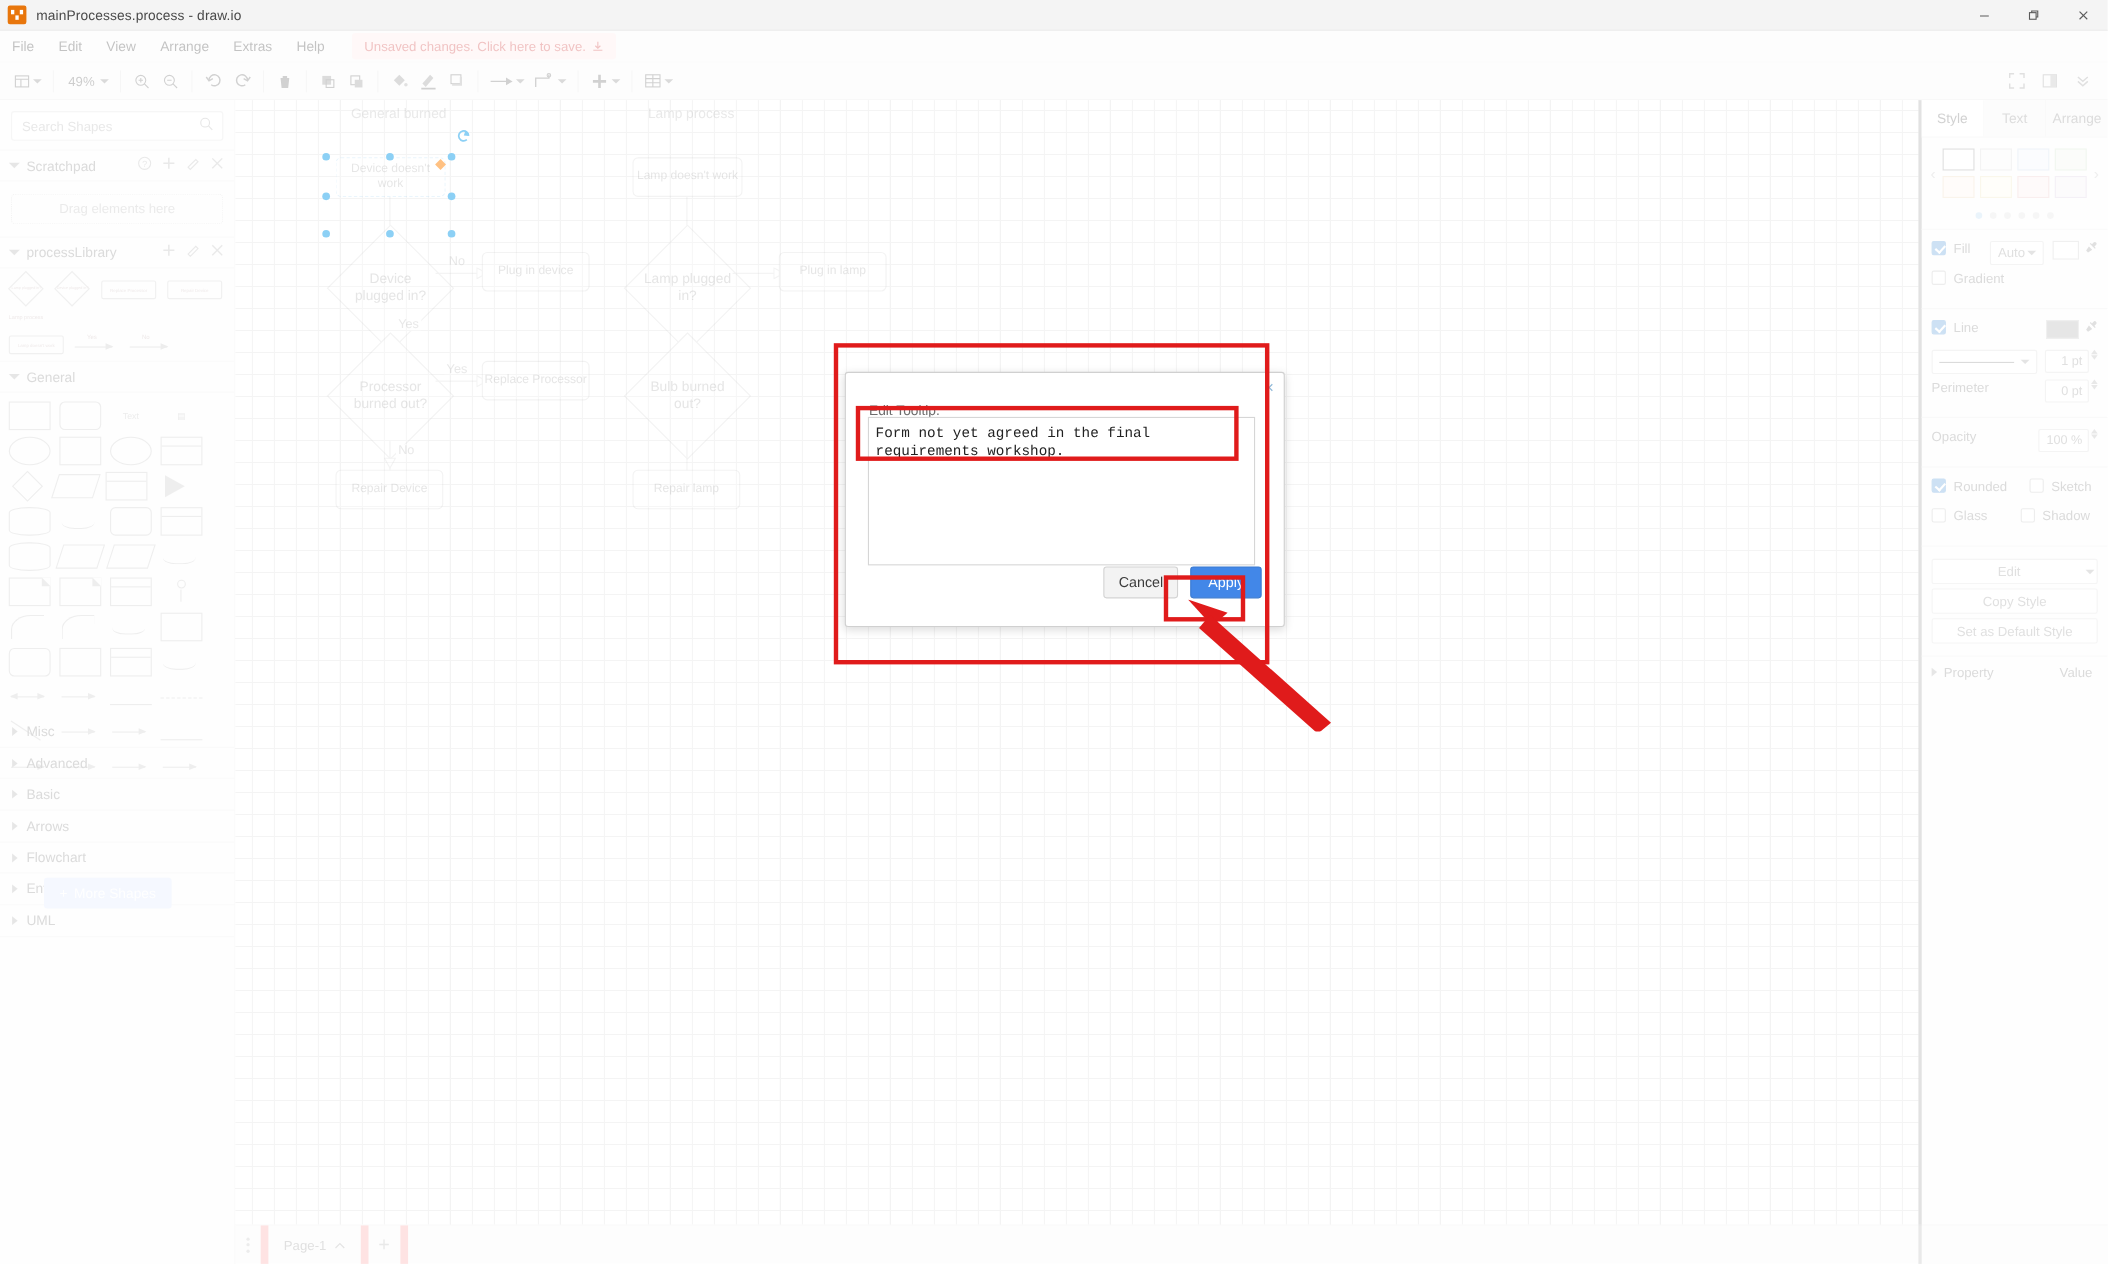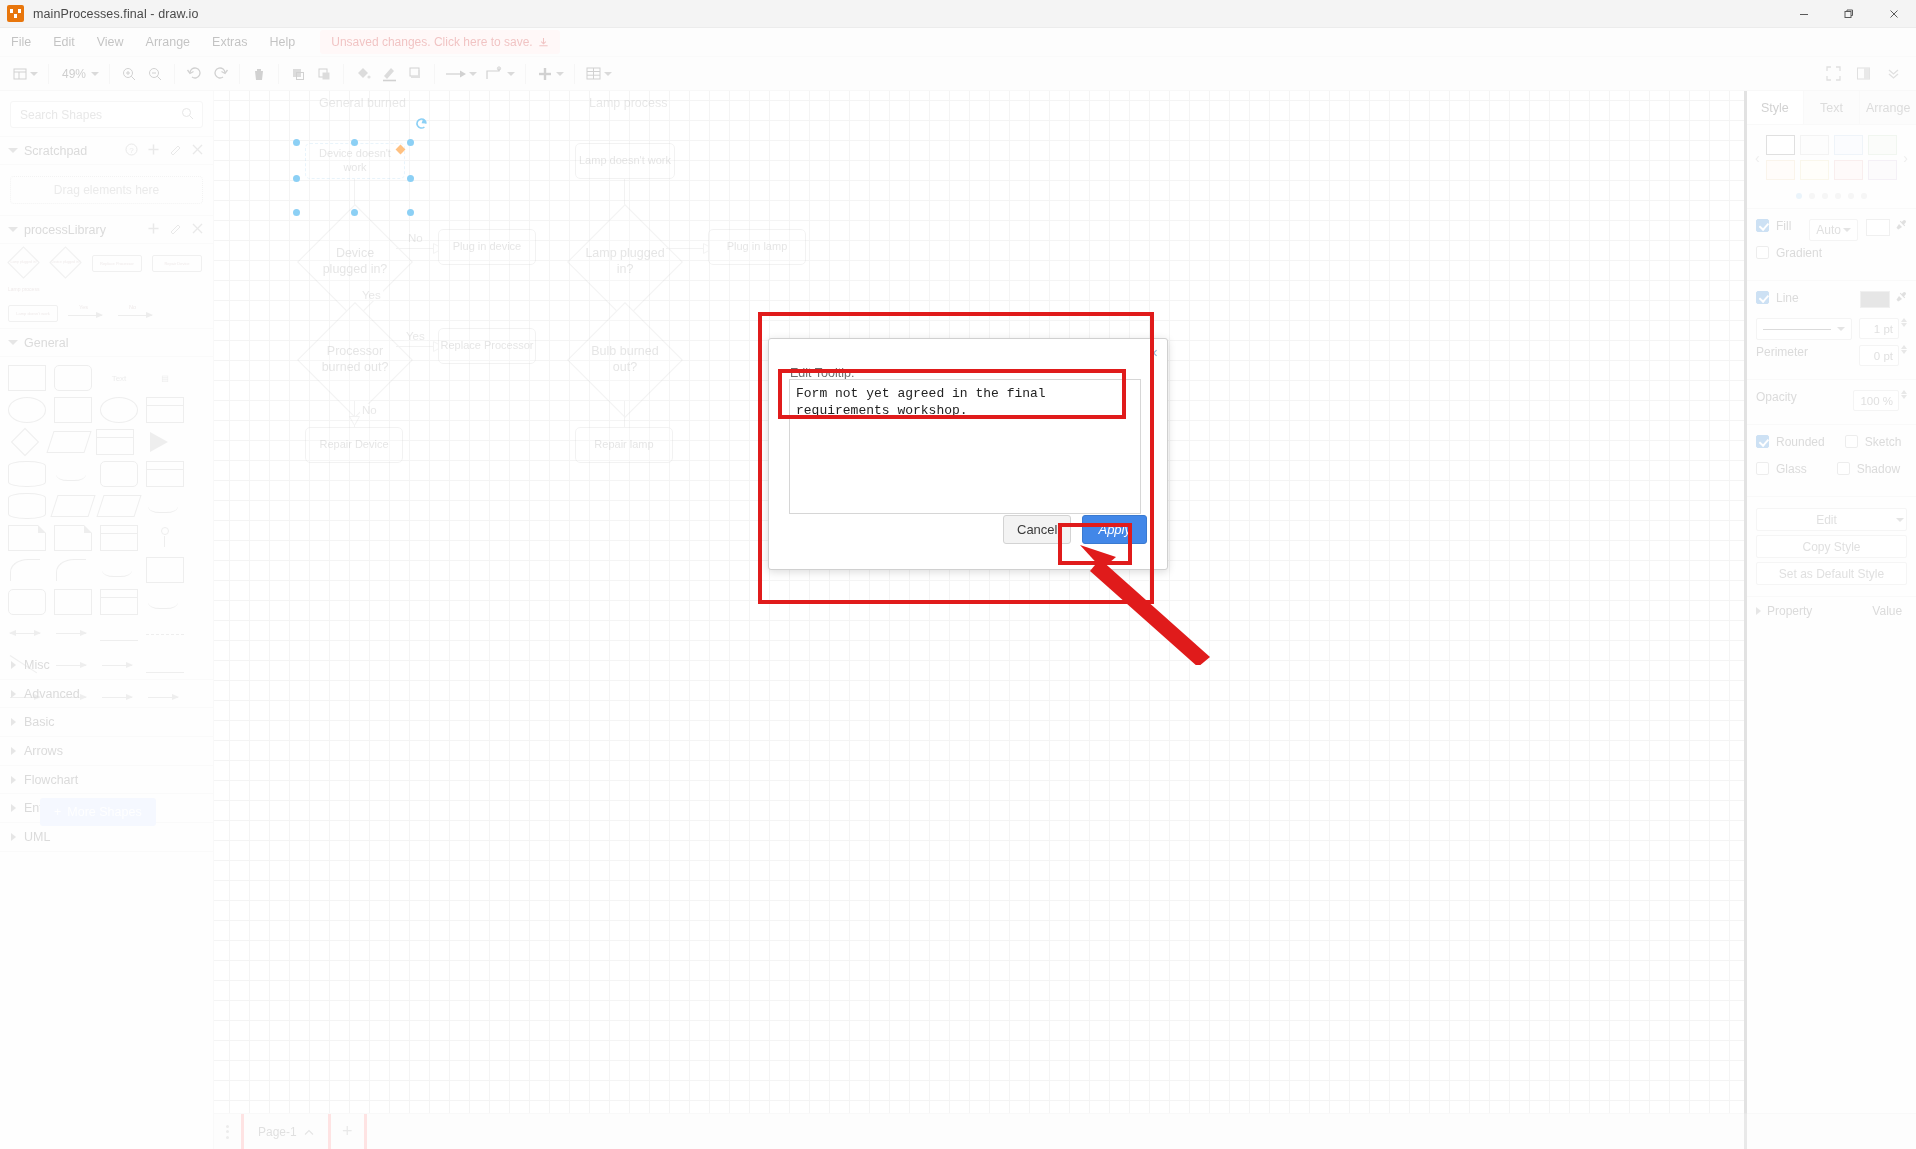--- a/index.html
+++ b/index.html
@@ -294,21 +294,21 @@
   .prop-head .c2 { margin-left: 60px; }
 
   
   .pagebar {
     position: absolute; left: 214px; right: 0; bottom: 0; height: 36px;
     background: #fbfbfb; border-top: 1px solid #eeeeee;
     display: flex; align-items: center;
   }
   .pb-cell {
     height: 100%; display:flex; align-items:center; justify-content:center;
-    border-right: 3px solid #fca5a5; color: #b4b4b4;
+    border-right: 7px solid #fca5a5; color: #b4b4b4;
   }
   .pb-dots { width: 30px; flex-direction: column; gap: 2.5px; }
   .pb-dots i { width: 3px; height: 3px; border-radius: 50%; background: #c2c2c2; display:block; }
   .pb-page { padding: 0 14px; font-size: 12px; color: #9a9a9a; gap: 7px; }
   .pb-add { width: 36px; font-size: 18px; color: #b8b8b8; }
 
   
   .modal-backdrop { position: absolute; inset: 0; background: transparent; }
   .modal {
     position: absolute; left: 768px; top: 338px; width: 400px; height: 232px;
@@ -335,38 +335,38 @@
     display: flex; align-items: center; gap: 11px;
   }
   .btn-cancel {
     min-width: 62px; height: 29px; padding: 0 13px;
     border: 1px solid #d3d3d3; border-radius: 3px; background: #f3f3f3;
     font-size: 13px; color: #3b3b3b; font-family: "Liberation Sans", sans-serif;
   }
   .btn-apply {
     min-width: 62px; height: 29px; padding: 0 15px;
     border: 1px solid #3a7ad0; border-radius: 3px; background: #4287e8;
-    font-size: 13px; color: #ffffff; font-family: "Liberation Sans", sans-serif; font-style: italic;
+    font-size: 13px; color: #ffffff; font-family: "Liberation Sans", sans-serif;
   }
 
   
   .ann { position: absolute; border: 4px solid #e01b1b; pointer-events: none; }
   .ann-dialog { left: 758px; top: 312px; width: 396px; height: 292px; }
   .ann-textarea { left: 778px; top: 369px; width: 348px; height: 50px; }
   .ann-apply { left: 1058px; top: 523px; width: 74px; height: 42px; }
   .ann-arrow { position: absolute; left: 1080px; top: 545px; width: 140px; height: 120px; pointer-events:none; }
 </style>
 </head>
 <body>
 
 <div class="app">
 
   <div class="titlebar">
     <div class="app-logo"></div>
-    <div class="title-text">mainProcesses.final - draw.io</div>
+    <div class="title-text">mainProcesses.process - draw.io</div>
     <div class="win-controls">
       <div class="win-btn">
         <svg width="12" height="12" viewBox="0 0 12 12">
             <line x1="2" y1="6.5" x2="10" y2="6.5" stroke="#5a5a5a" stroke-width="1"></line>
           </svg>
       </div>
       <div class="win-btn">
         <svg width="12" height="12" viewBox="0 0 12 12">
           <rect x="2" y="3.5" width="6" height="6" fill="none" stroke="#5a5a5a" stroke-width="1"></rect>
           <polyline points="4,3.5 4,2 9.5,2 9.5,7.5 8,7.5" fill="none" stroke="#5a5a5a" stroke-width="1"></polyline>

